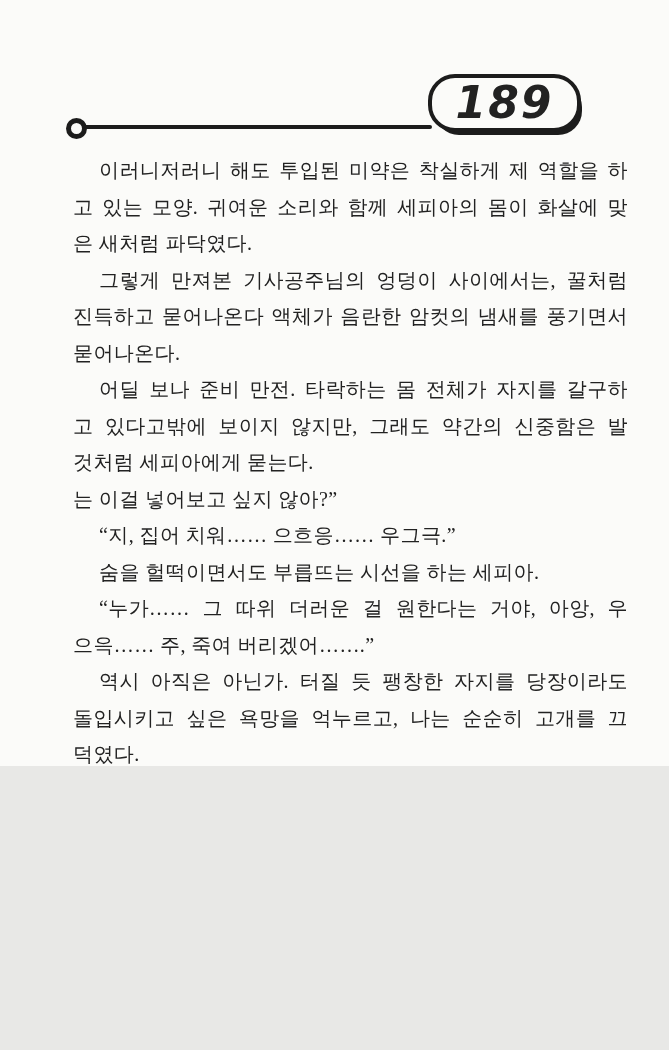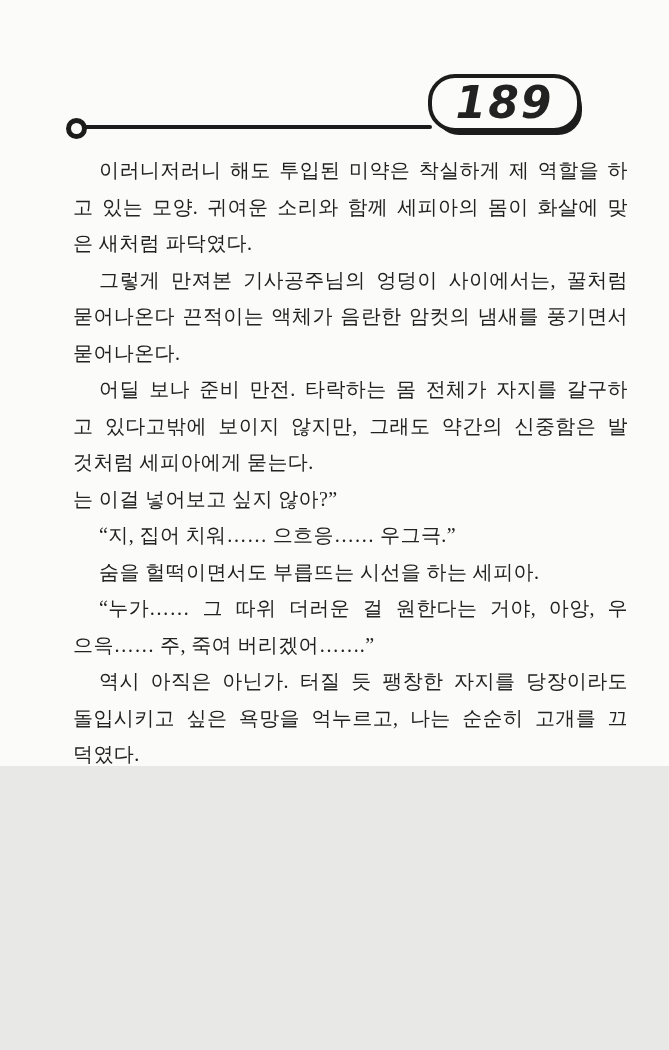--- a/index.html
+++ b/index.html
@@ -134,21 +134,21 @@
   </div>
 
   <div class="body-text">
       <div class="paragraph">
         <div class="line first">이러니저러니 해도 투입된 미약은 착실하게 제 역할을 하</div>
         <div class="line">고 있는 모양. 귀여운 소리와 함께 세피아의 몸이 화살에 맞</div>
         <div class="line last">은 새처럼 파닥였다.</div>
       </div>
       <div class="paragraph">
         <div class="line first">그렇게 만져본 기사공주님의 엉덩이 사이에서는, 꿀처럼</div>
-        <div class="line">묻어나온다 끈적이는 액체가 음란한 암컷의 냄새를 풍기면서</div>
+        <div class="line">진득하고 묻어나온다 액체가 음란한 암컷의 냄새를 풍기면서</div>
         <div class="line last">묻어나온다.</div>
       </div>
       <div class="paragraph">
         <div class="line first">어딜 보나 준비 만전. 타락하는 몸 전체가 자지를 갈구하</div>
         <div class="line">고 있다고밖에 보이지 않지만, 그래도 약간의 신중함은 발</div>
       </div>
       <div class="paragraph">
         <div class="line last">것처럼 세피아에게 묻는다.</div>
       </div>
       <div class="paragraph">

